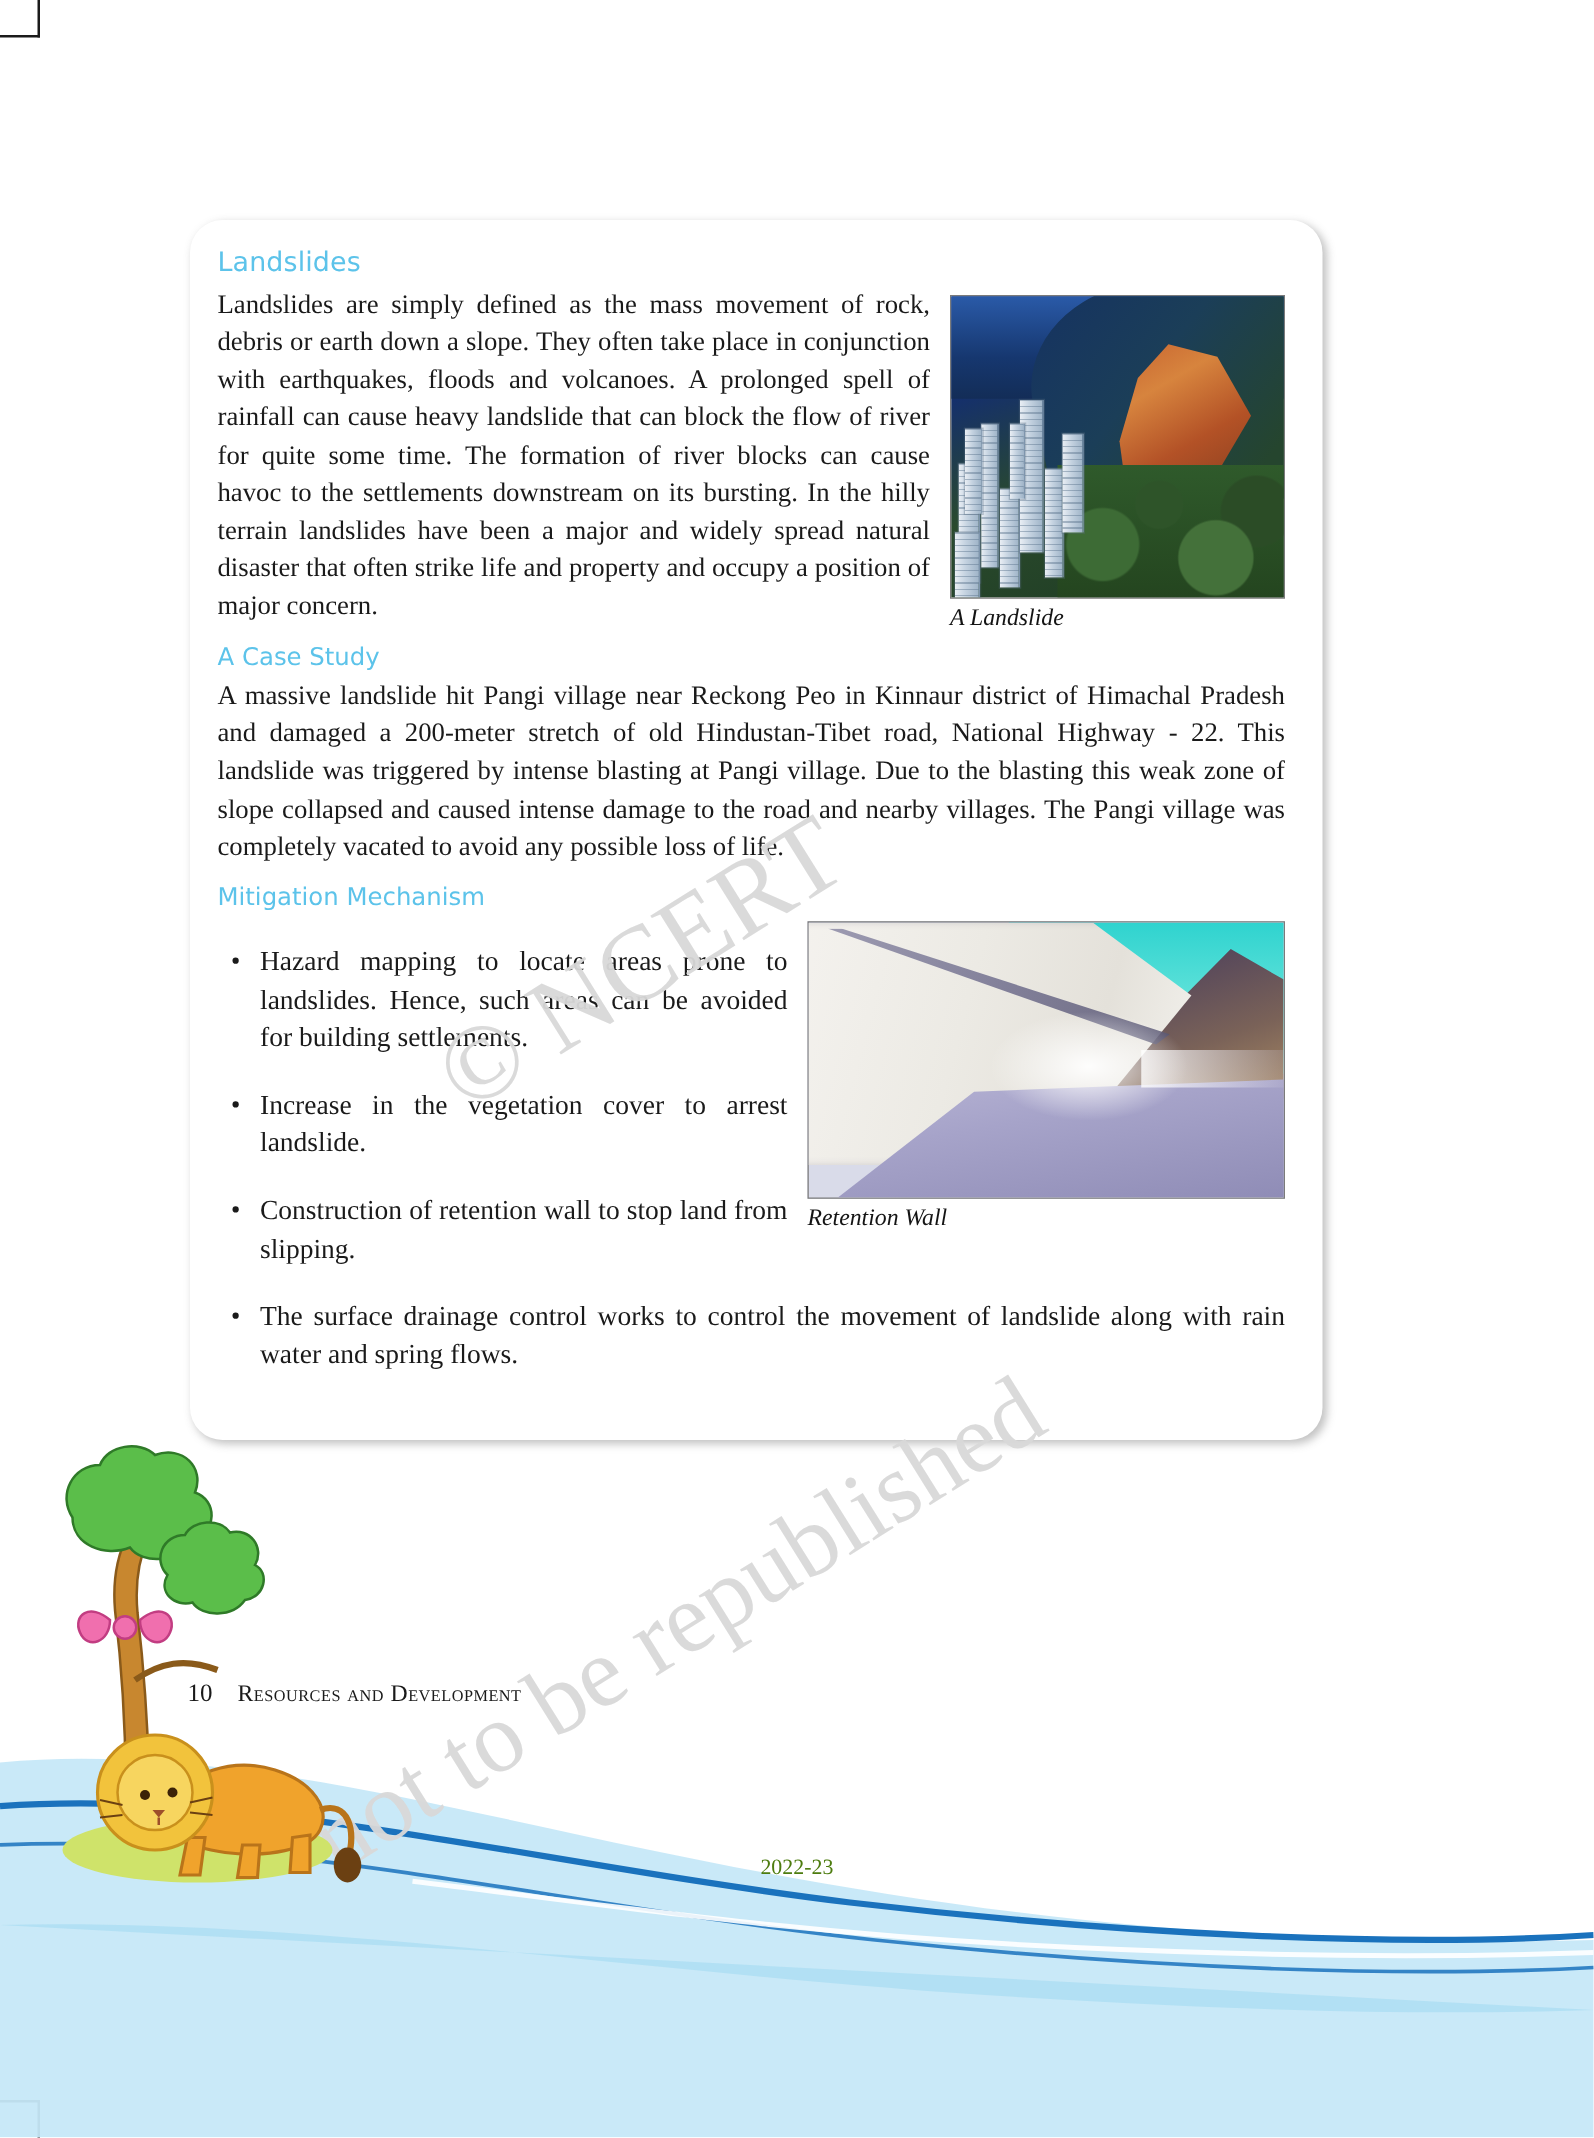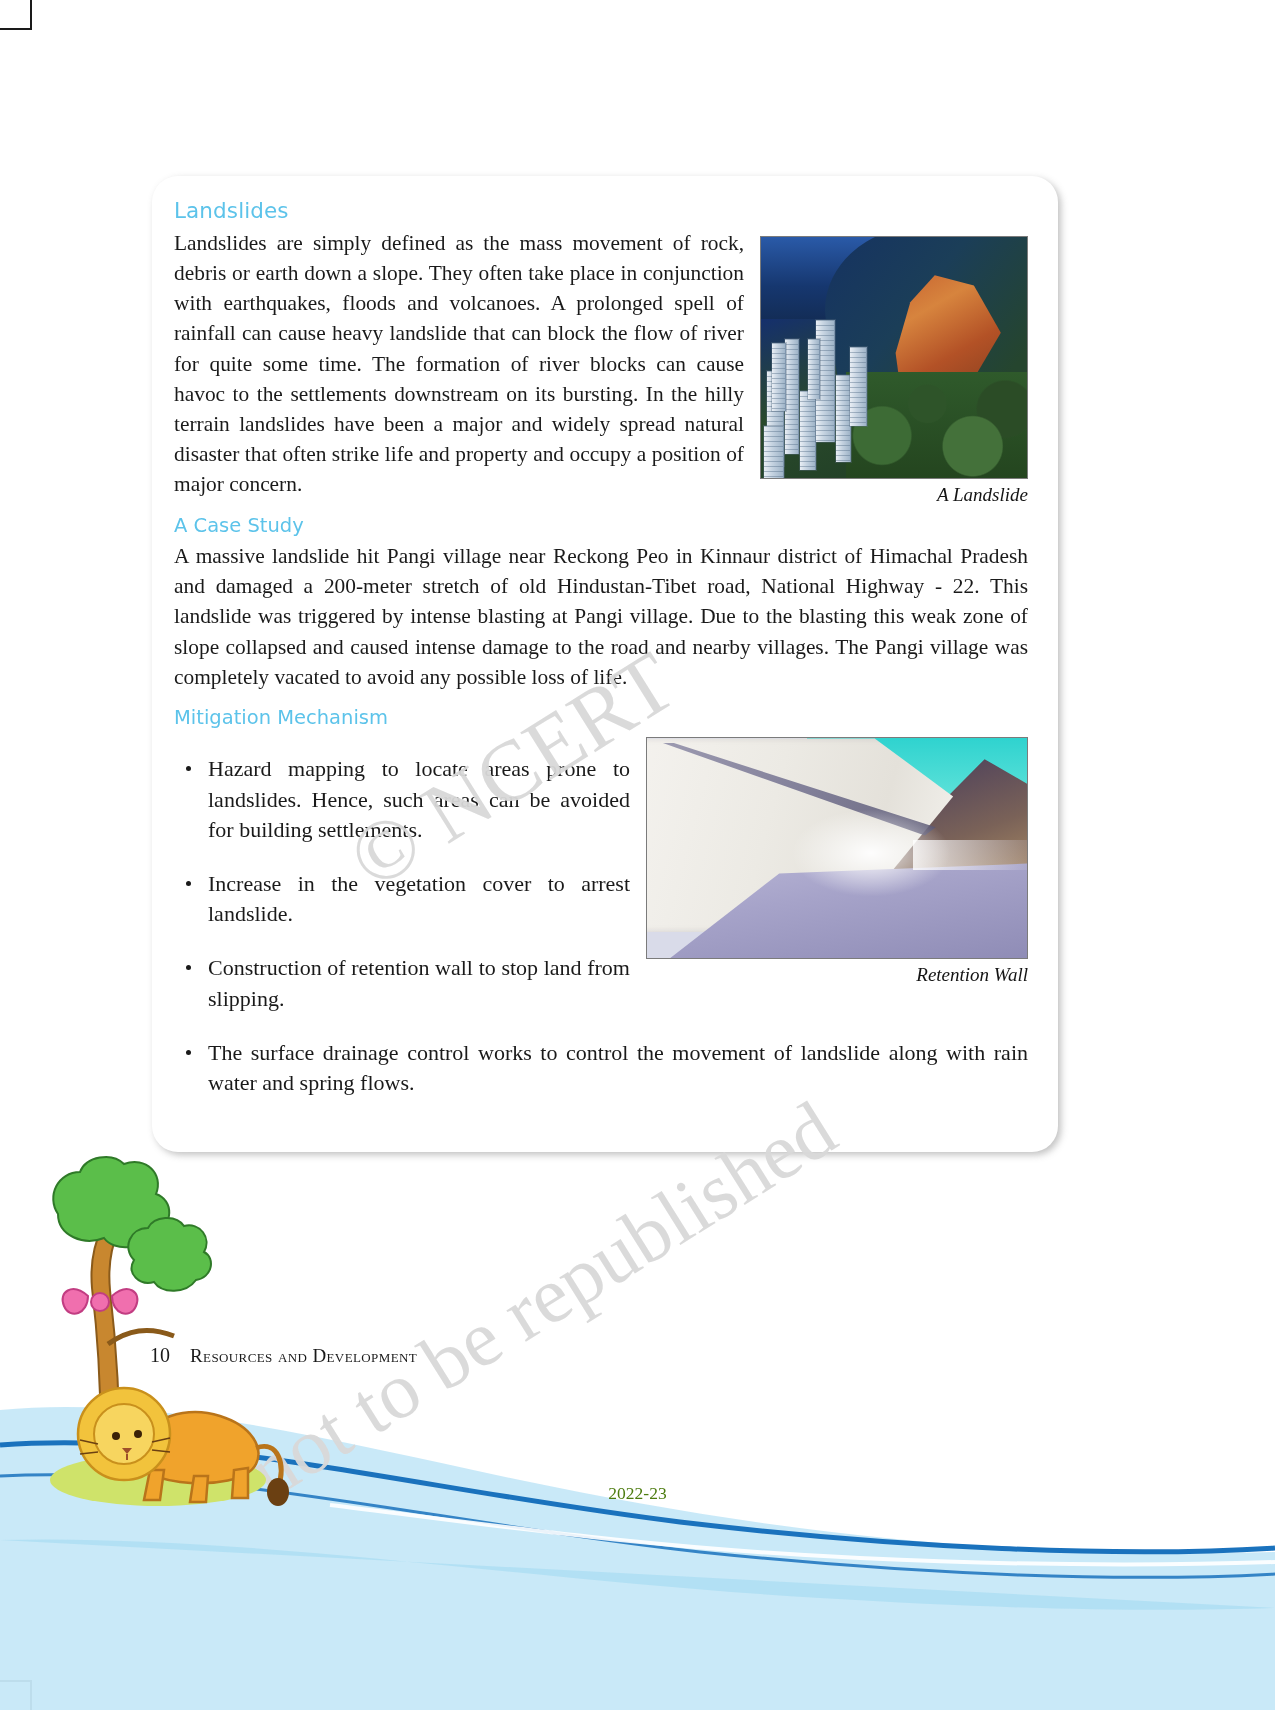--- a/index.html
+++ b/index.html
@@ -97,21 +97,21 @@
     width: 382px;
     margin: 4px 0 4px 16px;
   }
   .fig-frame {
     border: 1px solid #7b7b7b;
     box-sizing: border-box;
     display: block;
     width: 100%;
   }
   .fig-caption {
-    text-align: right;
+    text-align: left;
     font-family: "Liberation Serif", serif;
     font-style: italic;
     font-size: 19px;
     color: #141414;
     margin-top: 5px;
   }
 
   
   .photo-landslide {
     height: 243px;

